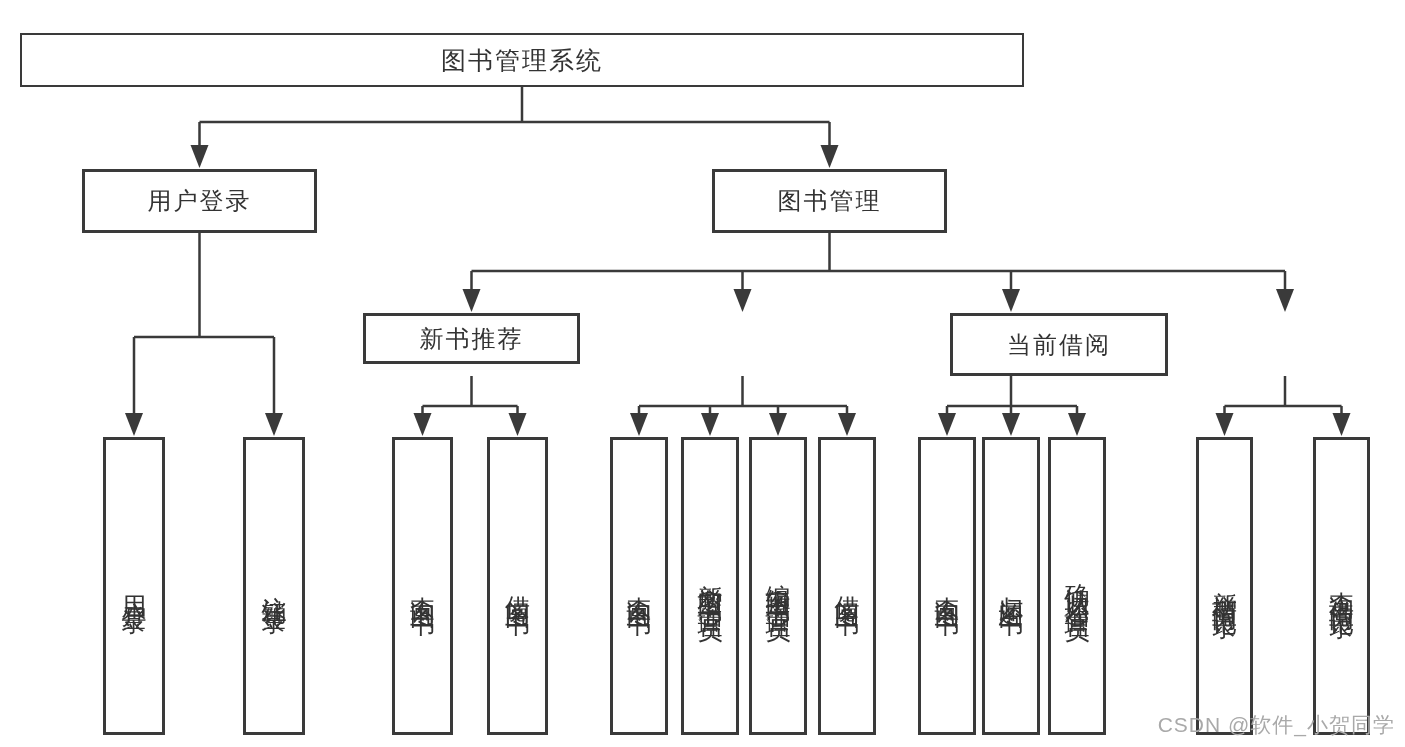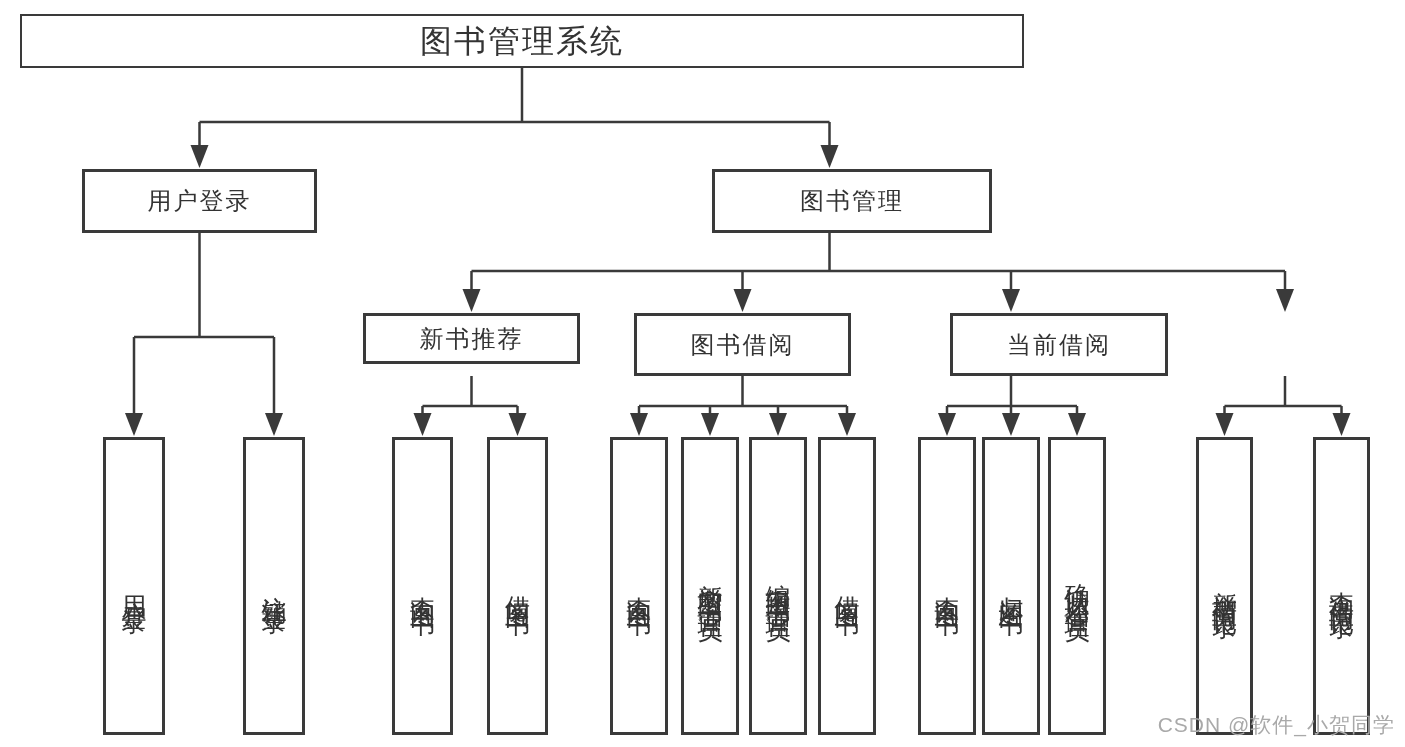--- a/index.html
+++ b/index.html
@@ -23,21 +23,21 @@
     background: #ffffff;
     border: 3px solid #3a3a3a;
     display: flex;
     align-items: center;
     justify-content: center;
     font-size: 24px;
     letter-spacing: 2px;
     line-height: 1;
     white-space: nowrap;
   }
-  .hbox.root { border-width: 2px; font-size: 32px; }
+  .hbox.root { border-width: 2px; font-size: 25px; margin-top: 19px; }
   .vbox {
     position: absolute;
     box-sizing: border-box;
     background: #ffffff;
     border: 3px solid #3a3a3a;
     display: flex;
     align-items: center;
     justify-content: center;
     writing-mode: vertical-rl;
     font-size: 25px;
@@ -95,24 +95,23 @@
       <polygon points="1011,436 1002,413 1020,413"></polygon>
       <polygon points="1077,436 1068,413 1086,413"></polygon>
       <polygon points="1224.5,436 1215.5,413 1233.5,413"></polygon>
       <polygon points="1341.5,436 1332.5,413 1350.5,413"></polygon>
     </g>
   </svg>
 
   <div class="hbox root" style="left:20px; top:14px; width:1004px; height:54px;">图书管理系统</div>
 
   <div class="hbox" style="left:82px; top:169px; width:235px; height:64px;">用户登录</div>
-  <div class="hbox" style="left:712px; top:169px; width:280px; height:64px;">图书管理</div>
+  <div class="hbox" style="left:712px; top:169px; width:235px; height:64px;">图书管理</div>
 
   <div class="hbox" style="left:363px; top:313px; width:217px; height:51px;">新书推荐</div>
-  <div class="hbox" style="left:634px; top:313px; width:217px; height:63px;">图书借阅</div>
   <div class="hbox" style="left:902px; top:313px; width:218px; height:63px;margin-left:48px;">当前借阅</div>
 
   <div class="vbox" style="left:103px; top:437px; width:62px; height:298px;">用户登录</div>
   <div class="vbox" style="left:243px; top:437px; width:62px; height:298px;">注销登录</div>
 
   <div class="vbox" style="left:392px; top:437px; width:61px; height:298px;">查询图书</div>
   <div class="vbox" style="left:487px; top:437px; width:61px; height:298px;">借阅图书</div>
 
   <div class="vbox" style="left:610px; top:437px; width:58px; height:298px;">查询图书</div>
   <div class="vbox" style="left:681px; top:437px; width:58px; height:298px;">新增图书（管理员）</div>

